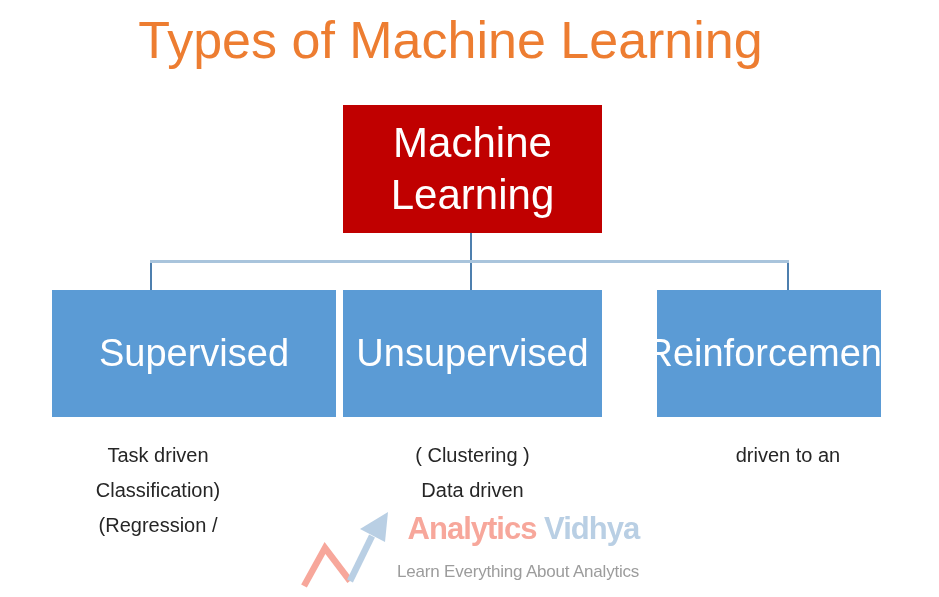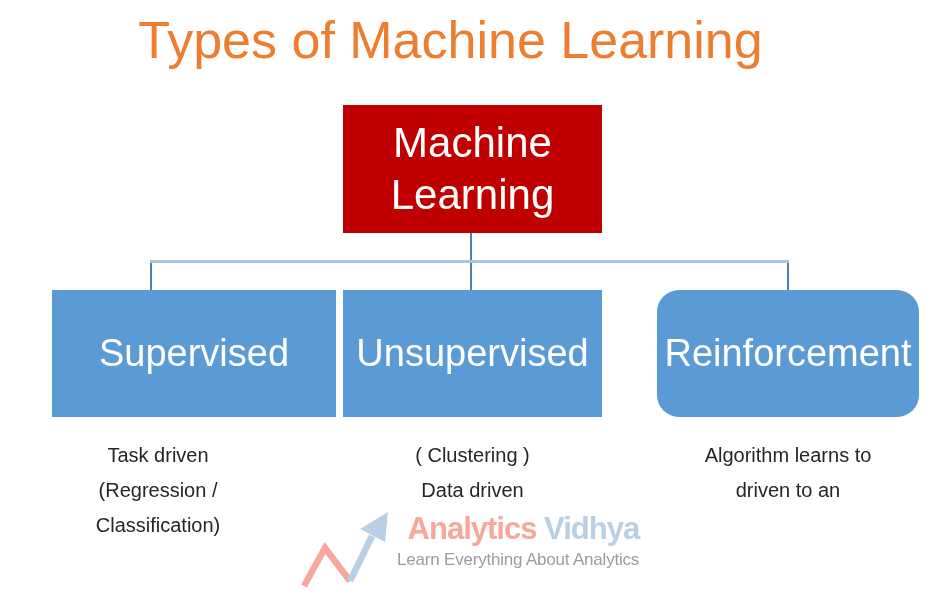--- a/index.html
+++ b/index.html
@@ -35,21 +35,21 @@
     line-height: 1.25;
   }
   .root .node-label { padding: 0 30px; }
   .branch {
     top: 290px; height: 127px;
     background: var(--node-bg, #5B9BD5);
     font-size: 38px;
   }
   .b1 { left: 28px;  width: 284px; margin-left: 24px; }
   .b2 { left: 343px; width: 259px; }
-  .b3 { left: 657px; width: 262px; border-radius: 22px; }
+  .b3 { left: 657px; width: 224px; }
   .conn { position: absolute; }
   .conn.v { width: 2px; background: var(--connector-v, #4E7FAE); }
   .stub      { left: 470px; top: 233px; height: 29px; }
   .hbar      { left: 150px; top: 260px; width: 639px; height: 3px;
                background: var(--connector-h, #A9C4DC); }
   .drop      { top: 263px; height: 27px; }
   .drop-l    { left: 150px; }
   .drop-c    { left: 470px; }
   .drop-r    { left: 787px; }
   .desc {
@@ -75,21 +75,21 @@
     font-size: 31px;
     font-weight: bold;
     letter-spacing: -1px;
     white-space: nowrap;
     line-height: 34px;
     text-align: right;
   }
   .brand-a { color: var(--logo-salmon, #F7A79B); }
   .brand-v { color: var(--logo-blue, #B9CFE4); }
   .tagline {
-    margin-top: 4px;
+    margin-top: 16px;
     font-size: 17px;
     letter-spacing: -0.2px;
     white-space: nowrap;
     color: var(--logo-tagline, #9C9C9C);
   }
   .stroke-salmon { stroke: var(--logo-salmon, #F7A79B); }
   .stroke-blue   { stroke: var(--logo-blue, #B9CFE4); }
   .fill-blue     { fill:   var(--logo-blue, #B9CFE4); }
 </style>
 </head>
@@ -114,29 +114,28 @@
   </div>
   <div class="node branch b2">
     <span class="node-label">Unsupervised</span>
   </div>
   <div class="node branch b3">
     <span class="node-label">Reinforcement</span>
   </div>
 
   <div class="desc d1">
     <div>Task driven</div>
+    <div>Classification)</div>
     <div>(Regression /</div>
-    <div>Classification)</div>
   </div>
   <div class="desc d2">
     <div>( Clustering )</div>
     <div>Data driven</div>
   </div>
   <div class="desc d3">
-    <div>Algorithm learns to</div>
     <div>driven to an</div>
   </div>
 
   <div class="logo">
     <svg class="logo-icon" viewBox="0 0 95 85">
       <polyline class="stroke-salmon" points="4,80 25,42 50,75" fill="none" stroke-width="6.5"></polyline>
       <polyline class="stroke-blue" points="50,75 72,30" fill="none" stroke-width="6.5"></polyline>
       <polygon class="fill-blue" points="88,6 85,36 60,23"></polygon>
     </svg>
     <div class="logo-text">

